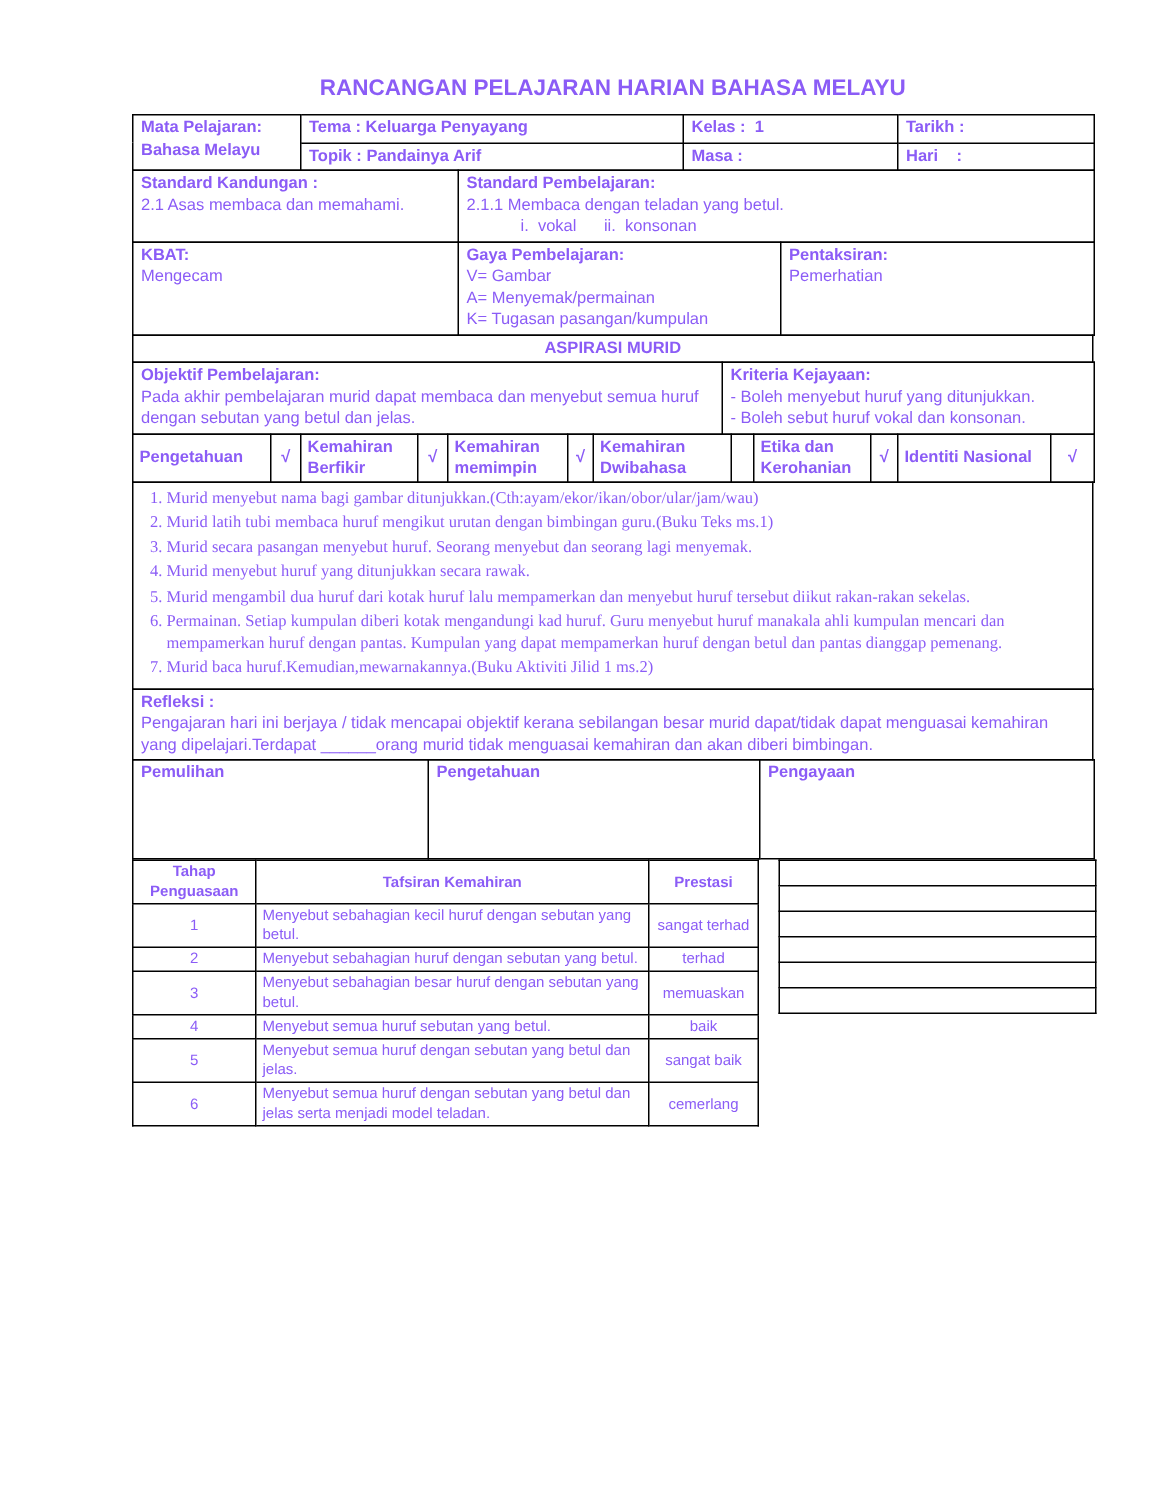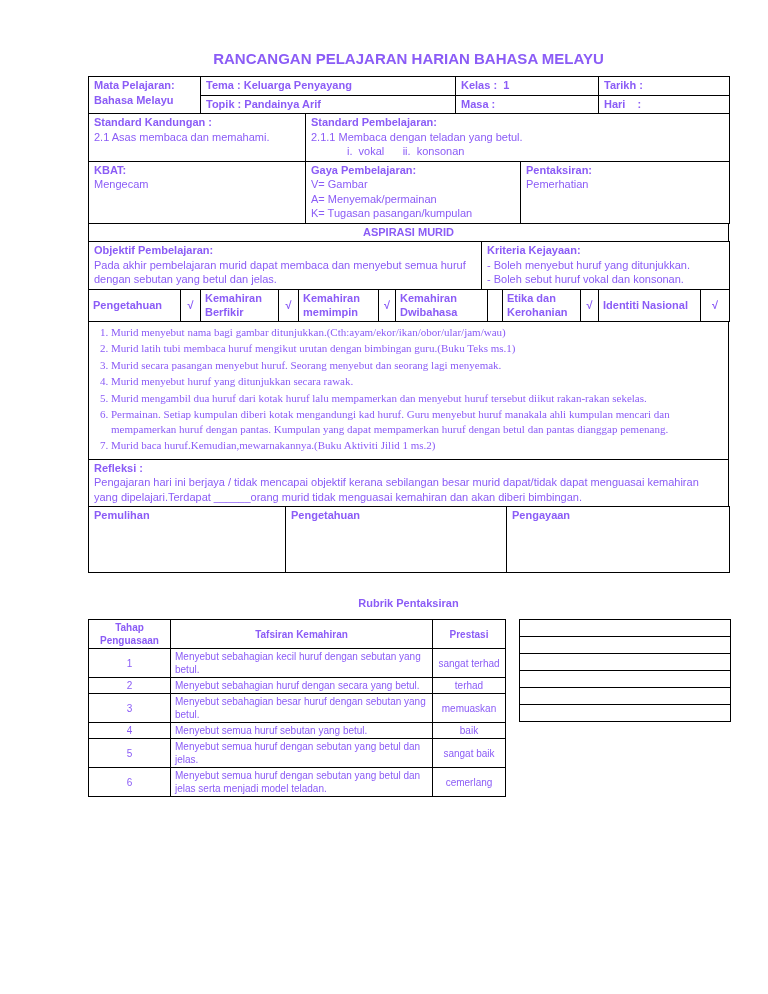--- a/index.html
+++ b/index.html
@@ -207,21 +207,20 @@
       </colgroup>
     <tbody>
         <tr>
       <td class="tall">Pemulihan</td>
       <td class="tall">Pengetahuan</td>
       <td class="tall">Pengayaan</td>
     </tr>
   </tbody>
     </table>
 
-  <div class="rubric-heading">Rubrik Pentaksiran</div>
 
   <div class="rubric-wrap">
 
     <table class="rtbl" style="width:417px">
       <colgroup>
           <col style="width:82px">
           <col style="width:262px">
           <col style="width:73px">
         </colgroup>
       <tbody>
@@ -230,21 +229,21 @@
         <th>Tafsiran Kemahiran</th>
         <th>Prestasi</th>
       </tr>
       <tr>
         <td class="c">1</td>
         <td>Menyebut sebahagian kecil huruf dengan sebutan yang betul.</td>
         <td class="c">sangat terhad</td>
       </tr>
       <tr>
         <td class="c">2</td>
-        <td>Menyebut sebahagian  huruf dengan secara yang betul.</td>
+        <td>Menyebut sebahagian  huruf dengan sebutan yang betul.</td>
         <td class="c">terhad</td>
       </tr>
       <tr>
         <td class="c">3</td>
         <td>Menyebut sebahagian besar huruf dengan sebutan yang betul.</td>
         <td class="c">memuaskan</td>
       </tr>
       <tr>
         <td class="c">4</td>
         <td>Menyebut semua huruf sebutan yang betul.</td>

